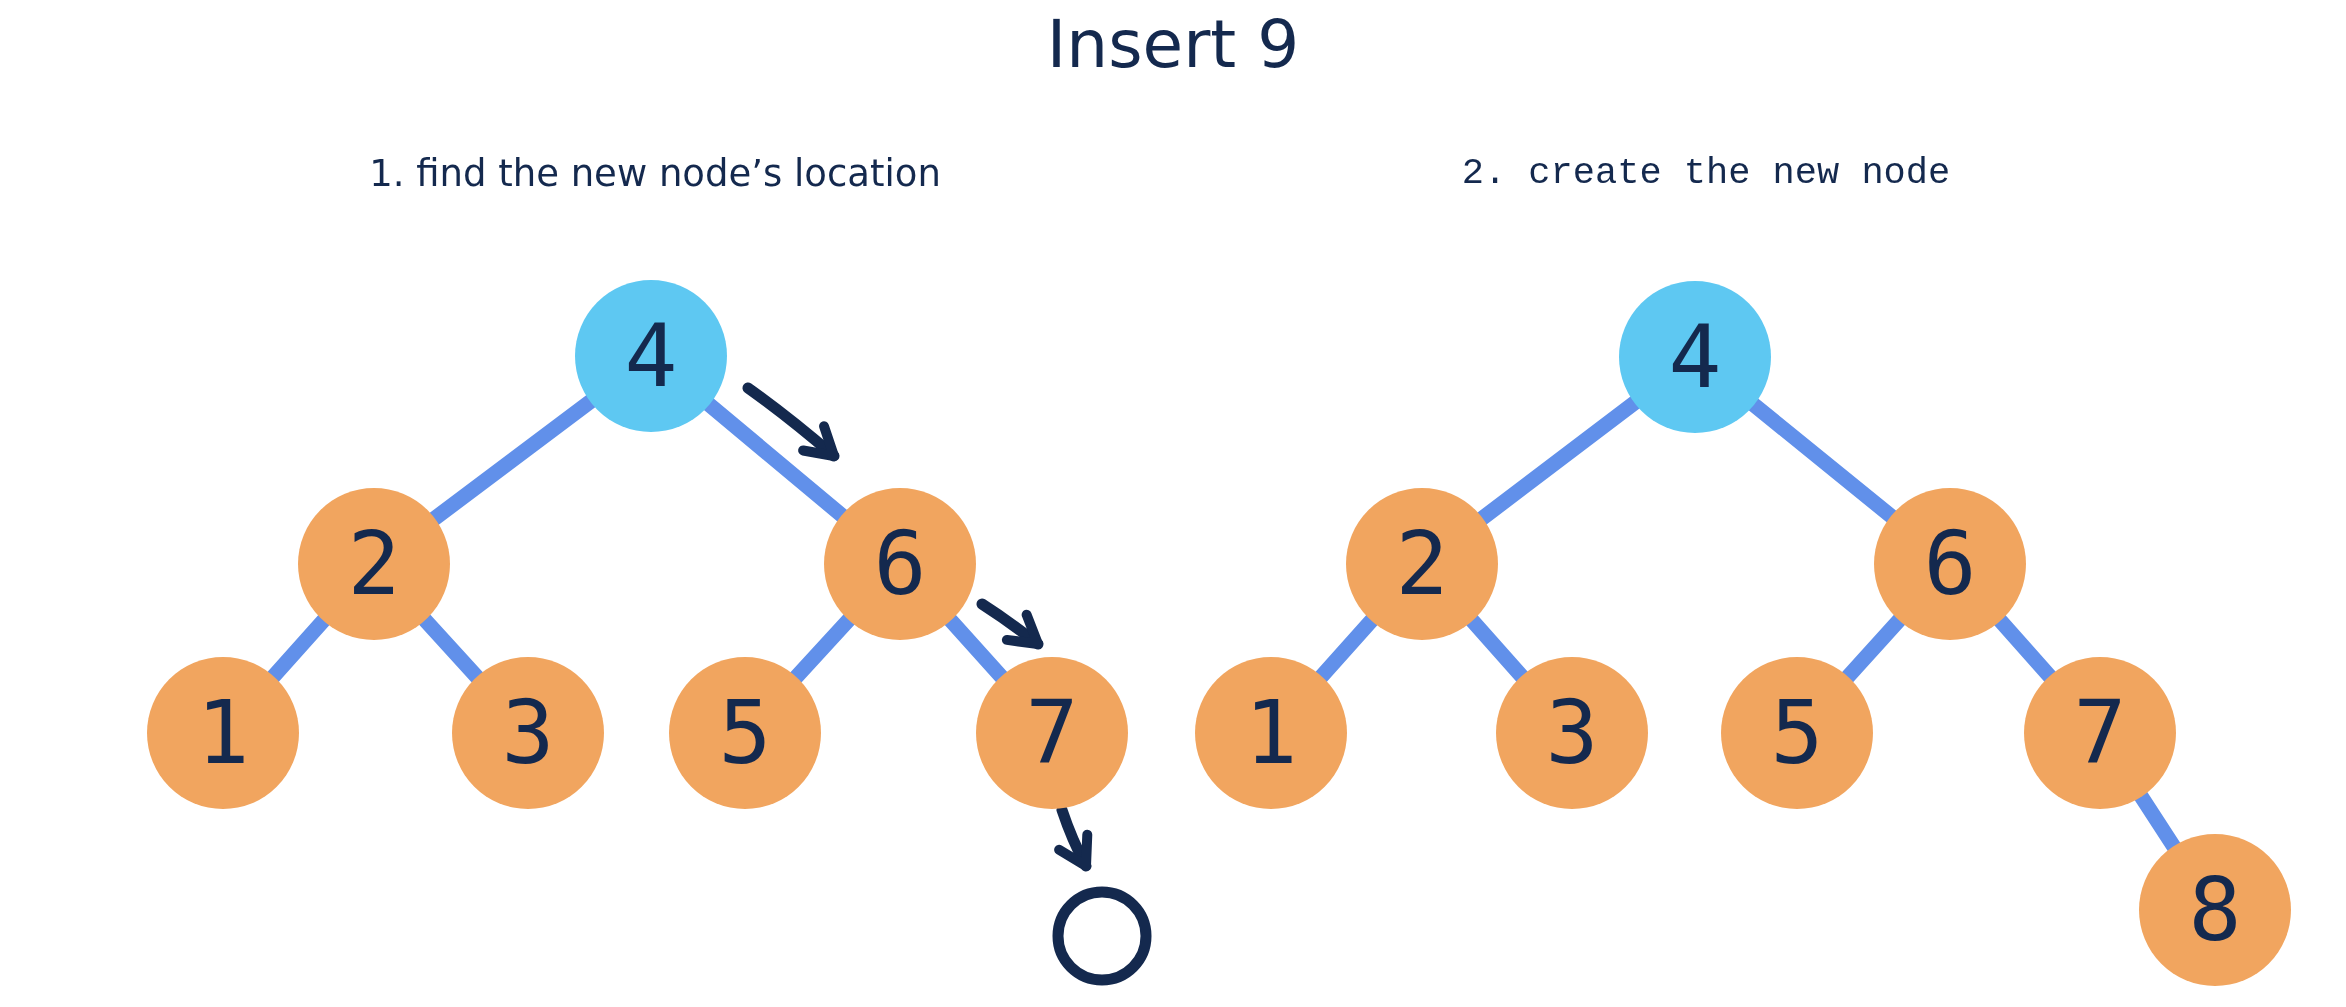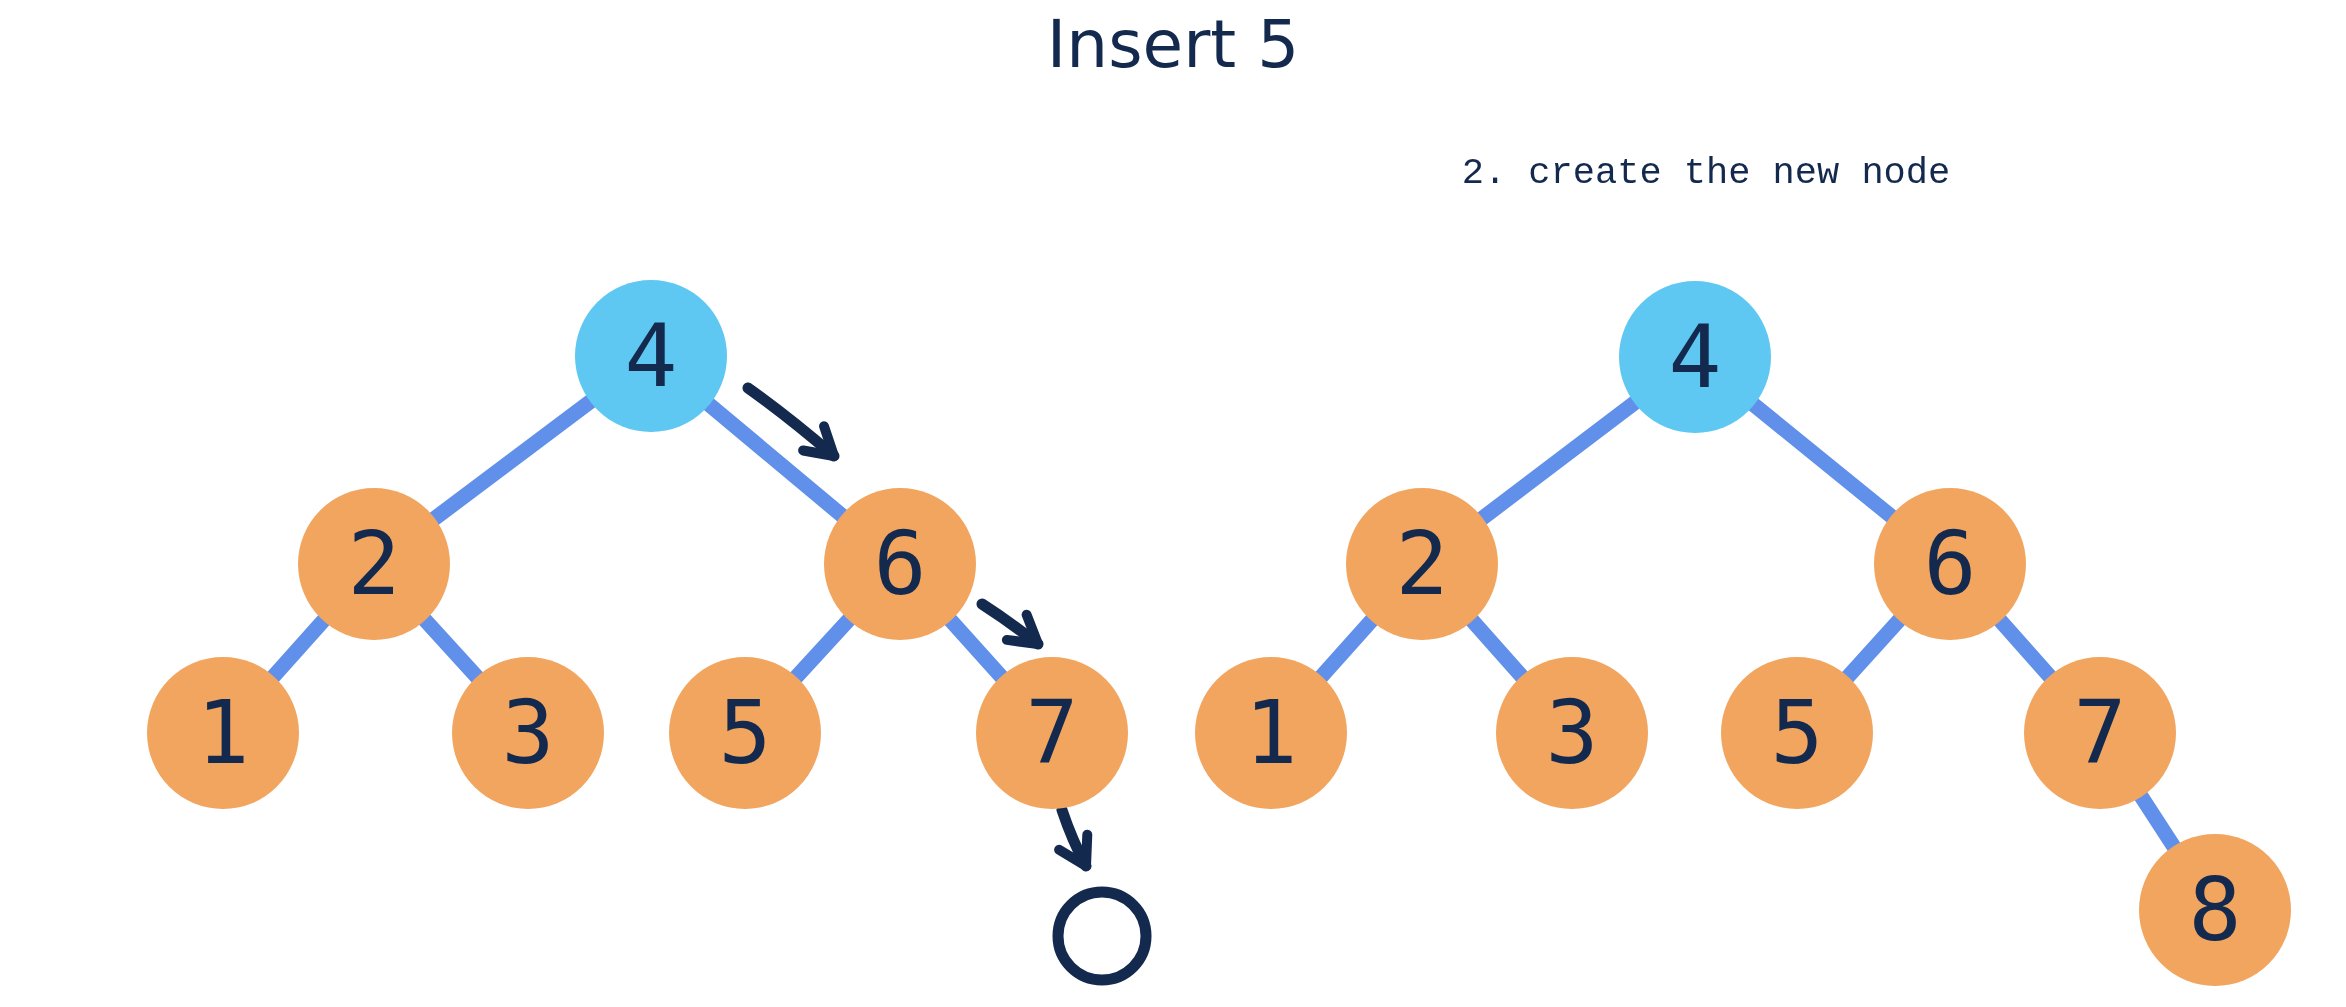--- a/index.html
+++ b/index.html
@@ -86,22 +86,23 @@
     font-size:88px;
     line-height:1;
   }
   .node--root{background:var(--sky);}
 </style>
 </head>
 <body>
 
 <div class="canvas">
 
-  <h1 class="figure-title">Insert 5</h1>
+  <h1 class="figure-title">Insert 9</h1>
 
+  <p class="panel-caption left">1. find the new node’s location</p>
   <p class="panel-caption right">2. create the new node</p>
 
   <svg class="diagram-svg" viewBox="0 0 2346 1007">
     <defs>
       <marker id="arrowhead" markerUnits="userSpaceOnUse" markerWidth="48" markerHeight="48" viewBox="0 0 48 48" refX="37" refY="24" orient="auto">
         <path class="arrowhead-path" d="M10,8 L37,24 L10,40"></path>
       </marker>
     </defs>
 
     <g>

